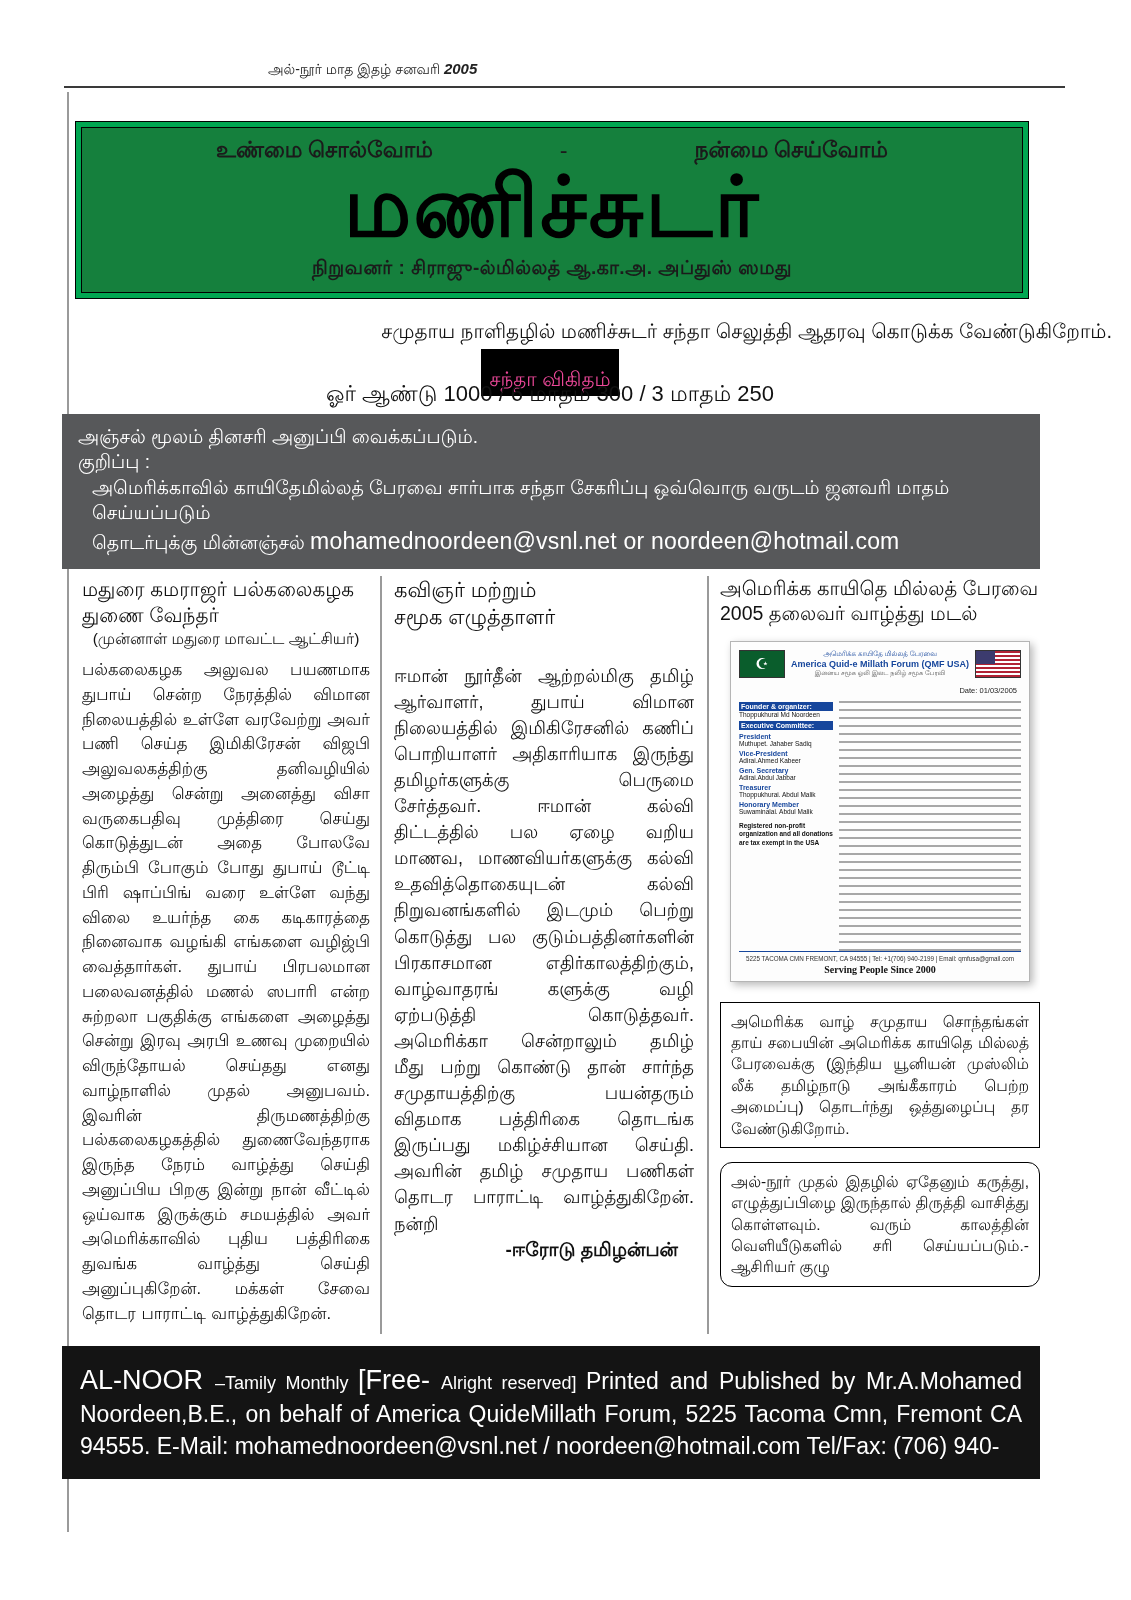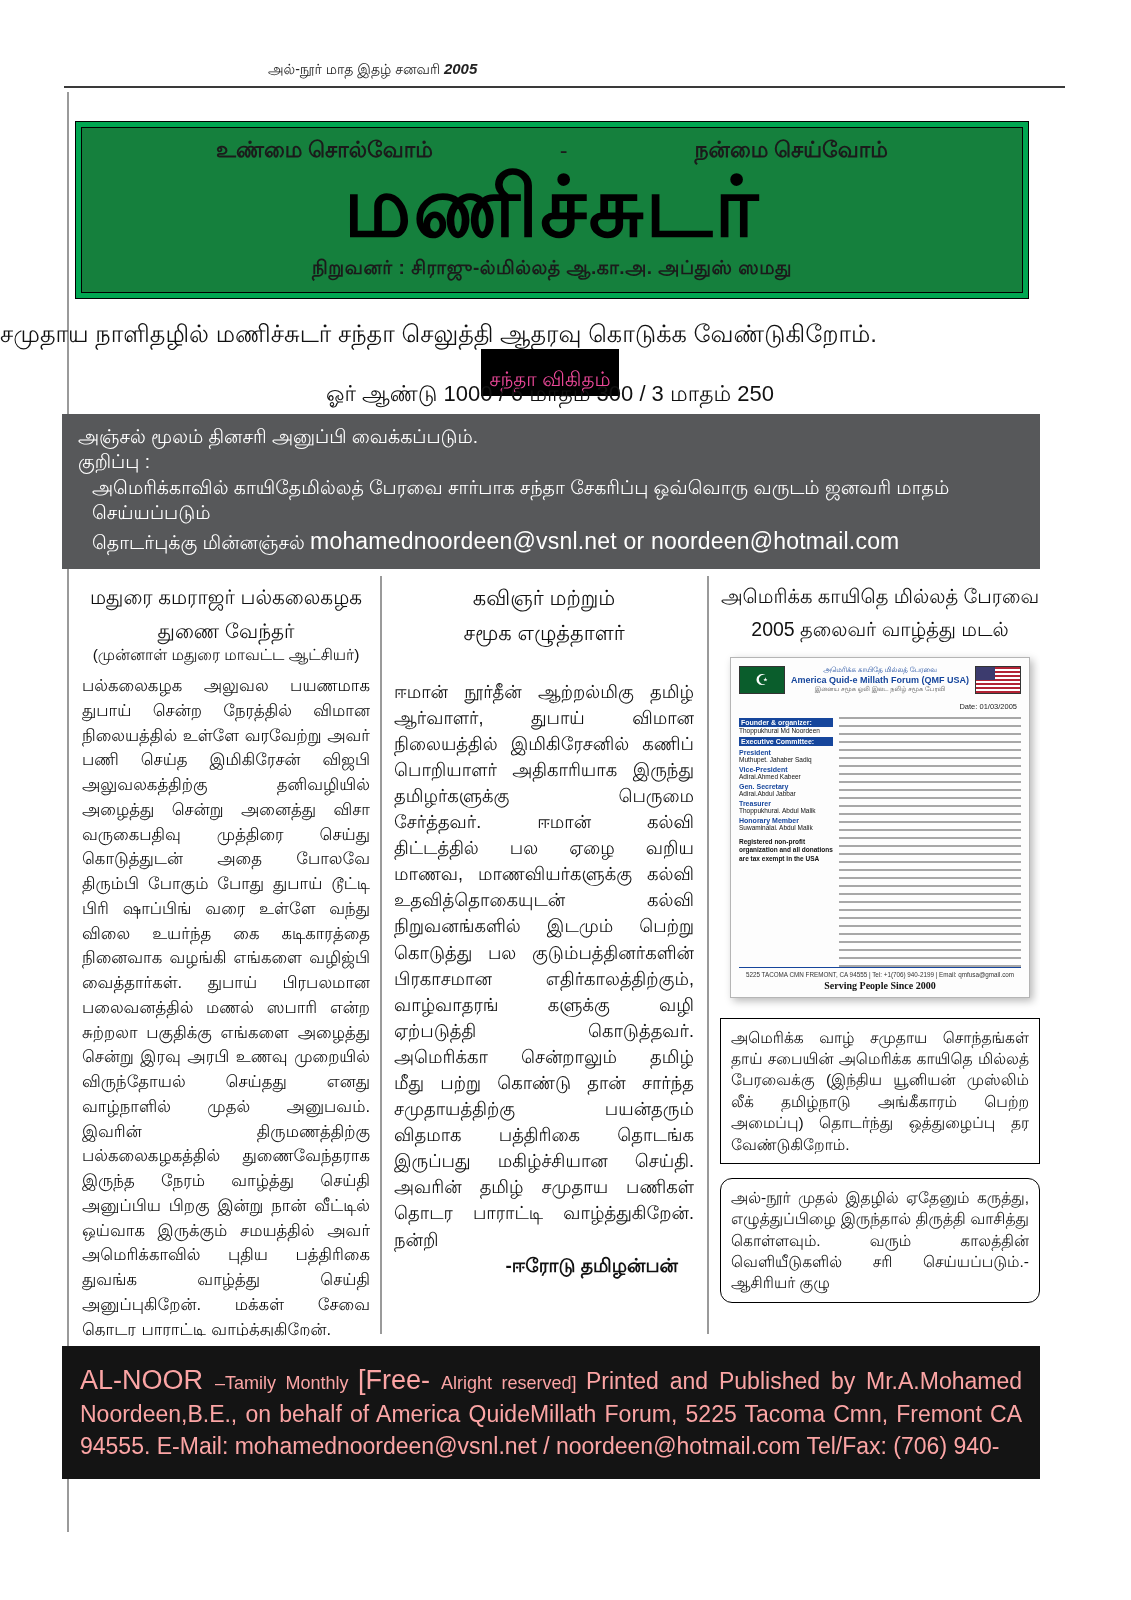--- a/index.html
+++ b/index.html
@@ -16,39 +16,39 @@
   .masthead{position:absolute;top:122px;left:76px;width:942px;border:5px solid #00a651;
             box-shadow:0 0 0 1px #000, inset 0 0 0 1px #000;background:#15803d;
             padding:10px 0 12px;text-align:center;}
   .tagline-row{display:flex;justify-content:space-between;padding:0 135px;
                font-family:"Liberation Serif",serif;font-weight:bold;font-size:22px;color:#1b1b1b;}
   .paper-title{font-size:84px;font-weight:900;letter-spacing:2px;line-height:1.02;color:#000;
                font-family:"Liberation Sans",sans-serif;}
   .founder-line{font-weight:bold;font-size:19px;margin-top:6px;color:#1b1b1b;letter-spacing:.5px;}
 
   
-  .sub-appeal{position:absolute;top:320px;left:0;width:1100px;text-align:left;font-size:24px;}
+  .sub-appeal{position:absolute;top:320px;left:12px;width:1100px;text-align:right;font-size:20px;}
   .sub-rate-wrap{position:absolute;top:349px;left:0;width:1100px;text-align:center;}
   .sub-rate-label{display:inline-block;background:#000;color:#ec4899;padding:19px 8px 3px;font-size:20px;}
   .sub-rates{position:absolute;top:381px;left:0;width:1100px;text-align:center;font-size:22px;}
 
   
   .notice{position:absolute;top:414px;left:62px;width:978px;box-sizing:border-box;
           background:#57585a;color:#fff;padding:10px 16px 12px;font-size:19px;line-height:1.34;}
   .notice .indent{padding-left:14px;}
   .notice .emails{font-size:23px;letter-spacing:.2px;}
 
   
   .col-sep{position:absolute;top:576px;width:2px;height:758px;background:#9a9a9a;}
   #sep1{left:380px;} #sep2{left:707px;}
   .col{position:absolute;top:576px;overflow:hidden;}
   #col1{left:82px;width:288px;height:760px;}
   #col2{left:394px;width:300px;height:760px;}
   #col3{left:720px;width:320px;height:760px;}
-  .col-h{font-size:20px;text-align:center;line-height:1.3;margin-top:8px;}
+  .col-h{font-size:20px;text-align:left;line-height:1.3;}
   .col-sub{font-size:15.5px;font-weight:normal;text-align:center;margin-top:2px;}
   .col-body{margin-top:7px;font-size:16.5px;line-height:1.5;text-align:justify;word-spacing:1px;}
   #col2 .col-h{font-size:21px;}
   #col2 .col-body{font-size:18px;line-height:1.45;word-spacing:7px;margin-top:32px;}
   .signature{font-weight:bold;font-size:19px;text-align:right;padding-right:16px;margin-top:2px;}
   #col3 .col-h{font-size:19.5px;}
 
   
   .letter{margin:14px auto 0;width:300px;box-sizing:border-box;border:1px solid #b5b5b5;
           background:#fdfdfd;box-shadow:3px 3px 8px rgba(0,0,0,.28);padding:8px 8px 6px;}
@@ -77,21 +77,21 @@
   .letter-tagline{font-size:10px;font-weight:bold;text-align:center;margin-top:2px;
                   font-family:"Liberation Serif",serif;color:#111;}
 
   
   .note-box{margin-top:20px;border:1.5px solid #000;padding:8px 10px;font-size:15.5px;
             line-height:1.38;text-align:justify;}
   .note-box.second{margin-top:14px;border-radius:12px;}
 
   
   .footer-bar{position:absolute;top:1346px;left:62px;width:978px;box-sizing:border-box;
-              background:#141414;color:#fca5a5;padding:16px 18px;font-size:23px;line-height:1.38;
+              background:#141414;color:#ffffff;padding:16px 18px;font-size:23px;line-height:1.38;
               text-align:justify;}
   .footer-bar .big{font-size:27px;}
   .footer-bar .small{font-size:18px;}
 </style>
 </head>
 <body>
 
 <div id="page">
 
   <div class="issue-line">

